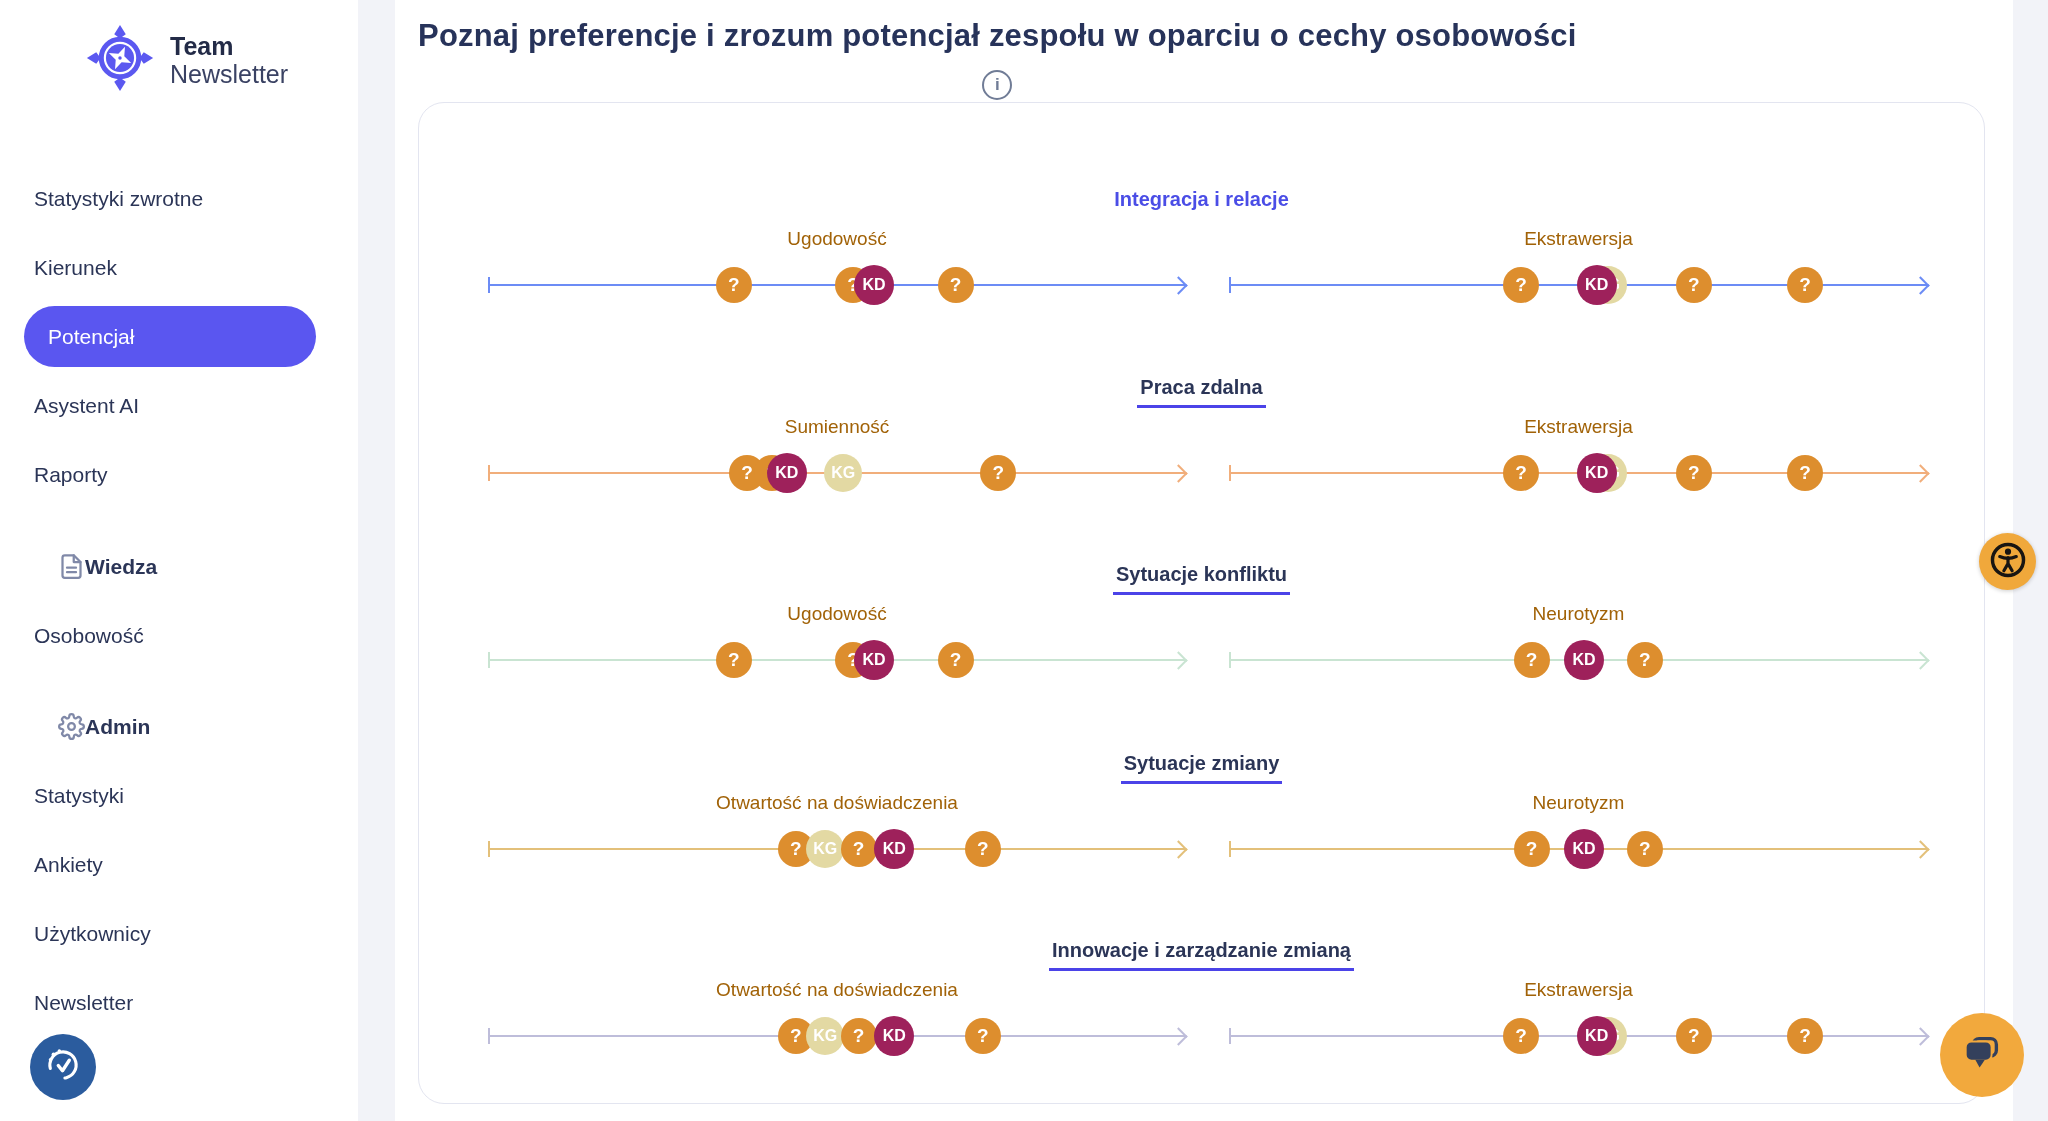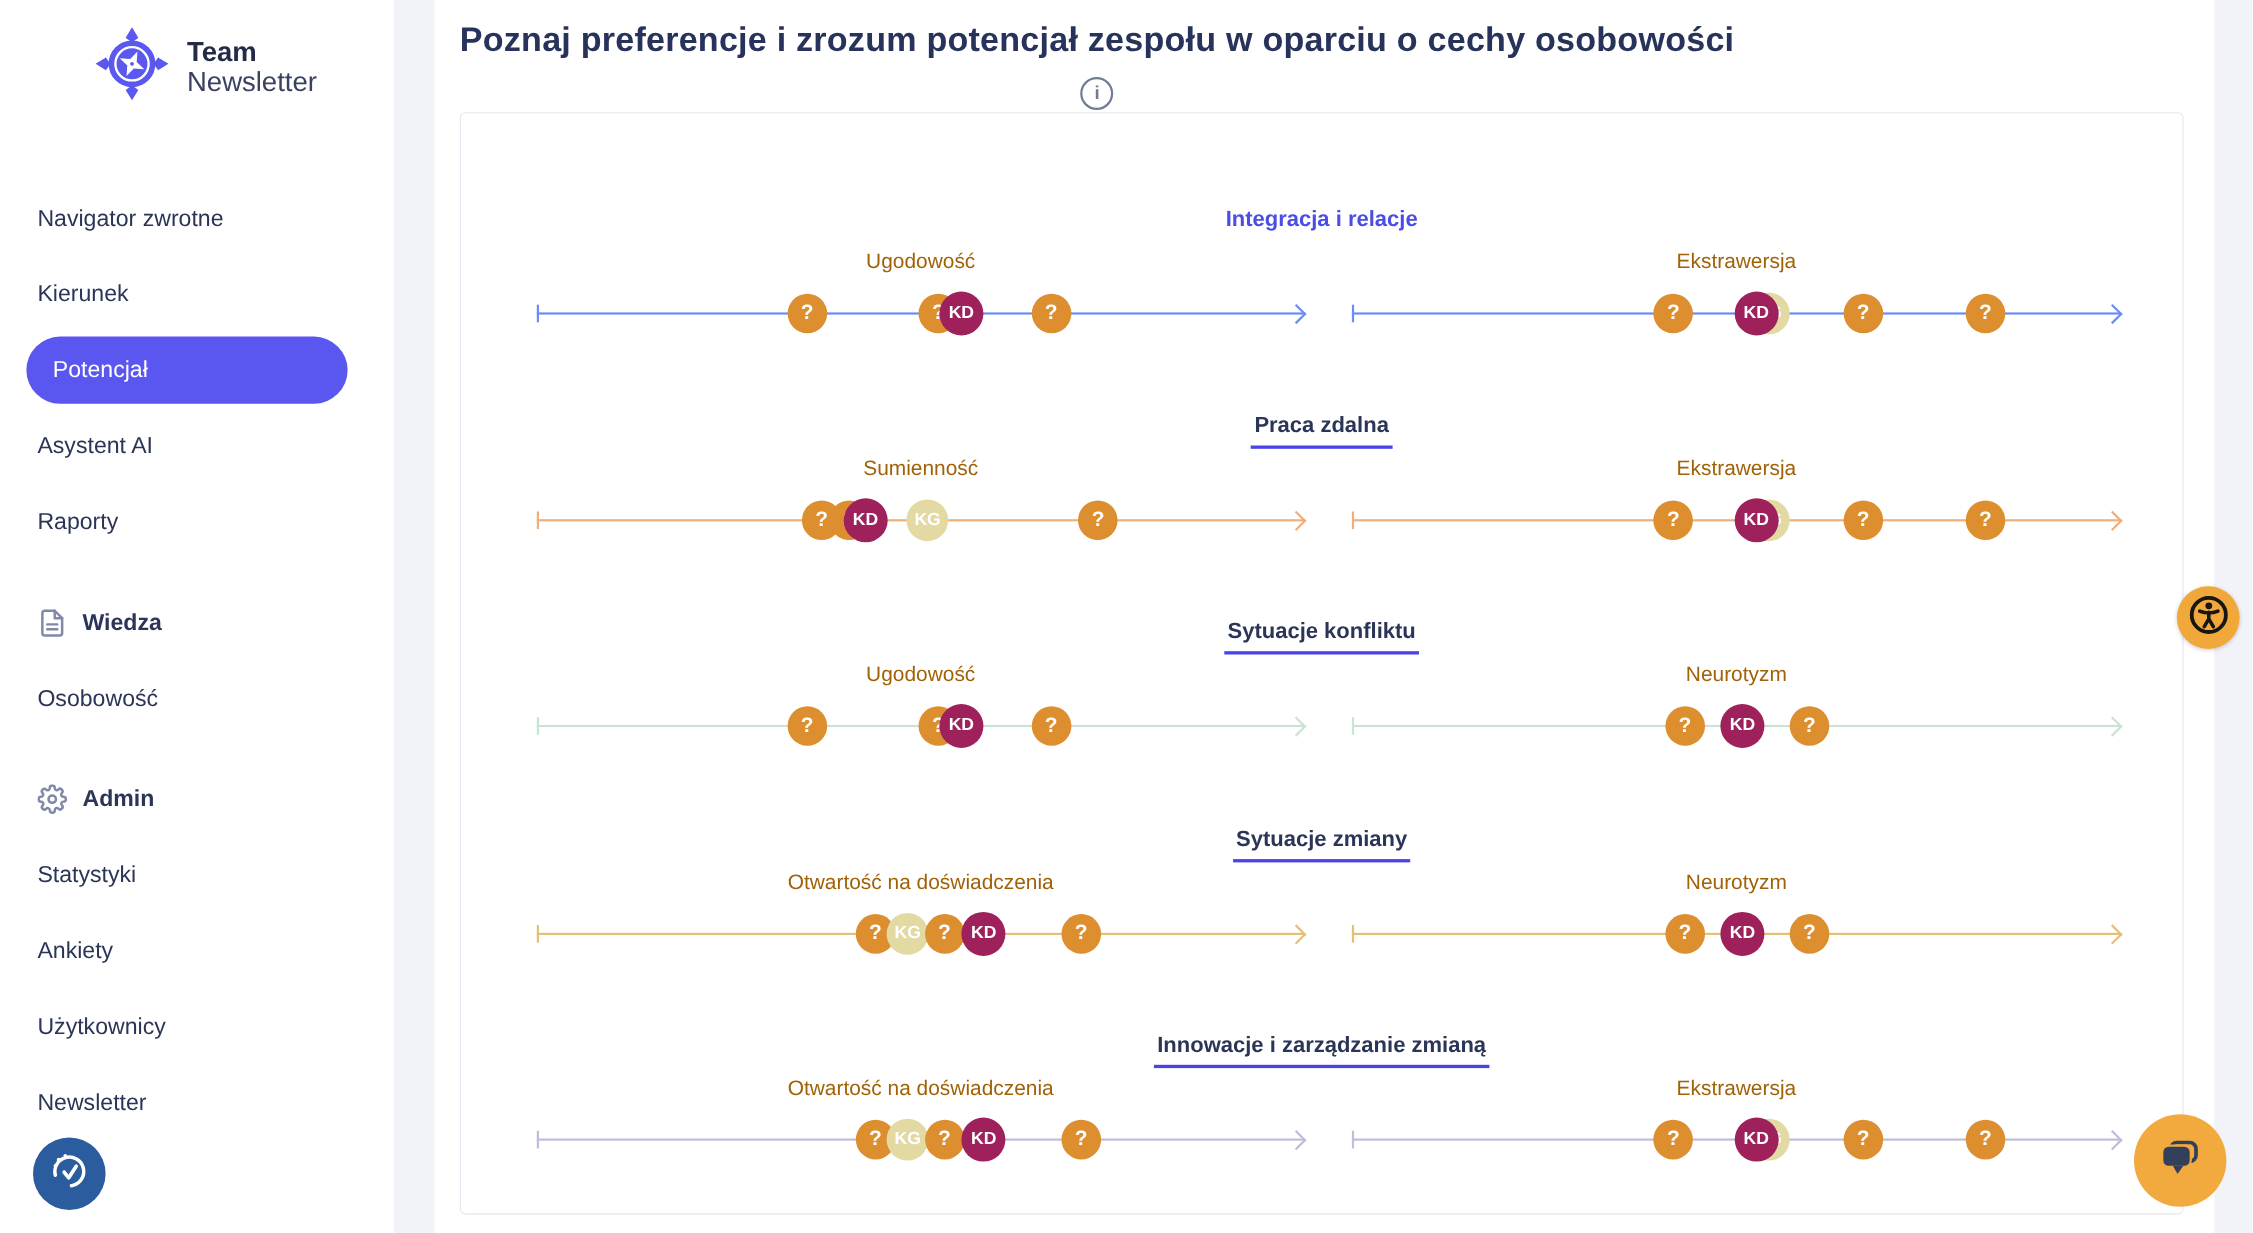--- a/index.html
+++ b/index.html
@@ -15,36 +15,36 @@
   .logo{position:absolute;left:84px;top:22px;display:flex;align-items:center;gap:14px;cursor:pointer;}
   .logo svg{width:72px;height:72px;}
   .brand{line-height:1.12;font-size:25px;color:#232B47;}
   .brand .b1{font-weight:700;}
   .brand .b2{font-weight:400;color:#3A4263;}
   .nav{position:absolute;left:0;top:164px;right:0;list-style:none;margin:0;padding:0;}
   .nav li{height:69px;display:flex;align-items:center;padding-left:34px;font-size:21px;
           color:#2B3557;cursor:pointer;box-sizing:border-box;}
   .nav li.active{margin:4px 0 4px 24px;width:292px;height:61px;border-radius:31px;
                  background:#5A56F0;color:#fff;padding-left:24px;font-weight:500;}
-  .nav li.header{font-weight:700;gap:14px;cursor:default;}
+  .nav li.header{font-weight:700;cursor:default;margin-left:24px;}
   .nav li.gap-wiedza{margin-top:23px;}
   .nav li.gap-admin{margin-top:22px;}
   .nav .nicon{width:27px;height:27px;display:inline-flex;}
   .cookie-btn{position:absolute;left:30px;top:1034px;width:66px;height:66px;border-radius:50%;
               background:#2B5C9E;display:flex;align-items:center;justify-content:center;cursor:pointer;}
 
   
   .main-title-row{position:absolute;left:418px;top:18px;display:flex;align-items:center;gap:16px;flex-direction:column;}
   .page-title{font-size:31px;font-weight:700;color:#27335A;letter-spacing:.2px;}
   .info-icon{width:30px;height:30px;border-radius:50%;border:2px solid #707C96;color:#707C96;
              display:flex;align-items:center;justify-content:center;font-size:17px;font-weight:600;
              cursor:pointer;box-sizing:border-box;}
 
   .card{position:absolute;left:418px;top:102px;width:1567px;height:1002px;background:#fff;
-        border:1px solid #E3E5F0;border-radius:5px;box-sizing:border-box;}
+        border:1px solid #E3E5F0;border-radius:26px;box-sizing:border-box;}
 
   .section{position:absolute;left:0;width:100%;height:160px;}
   .section-title-wrap{position:absolute;top:0;width:100%;text-align:center;}
   .section-title{display:inline-block;font-size:20px;font-weight:600;color:#2B3557;cursor:pointer;}
   .section-title.underlined{border-bottom:3px solid #4B43E8;padding:0 3px 6px;}
   .section-title.hl{color:#4A4DE6;}
 
   .slider{position:absolute;top:96px;height:4px;}
   .slider.sl-left{left:69px;width:698px;}
   .slider.sl-right{left:810px;width:699px;}
@@ -90,21 +90,21 @@
         </svg>
       </span>
       <div class="brand">
         <div class="b1">Team</div>
         <div class="b2">Newsletter</div>
       </div>
     </div>
 
     <ul class="nav">
       <li>
-          <span>Navigator zwrotne</span>
+          <span>Statystyki zwrotne</span>
         </li>
       <li>
           <span>Kierunek</span>
         </li>
       <li class="active">
           <span>Potencjał</span>
         </li>
       <li>
           <span>Asystent AI</span>
         </li>

